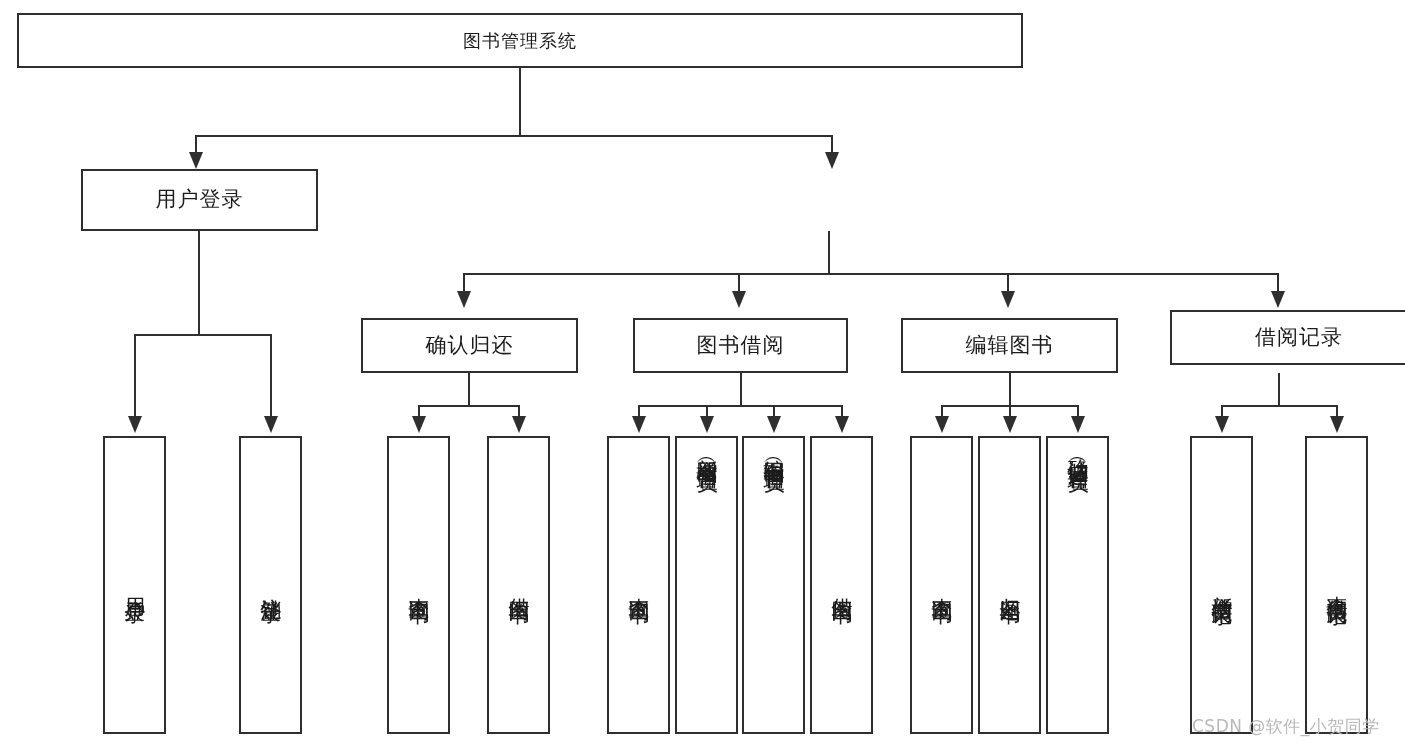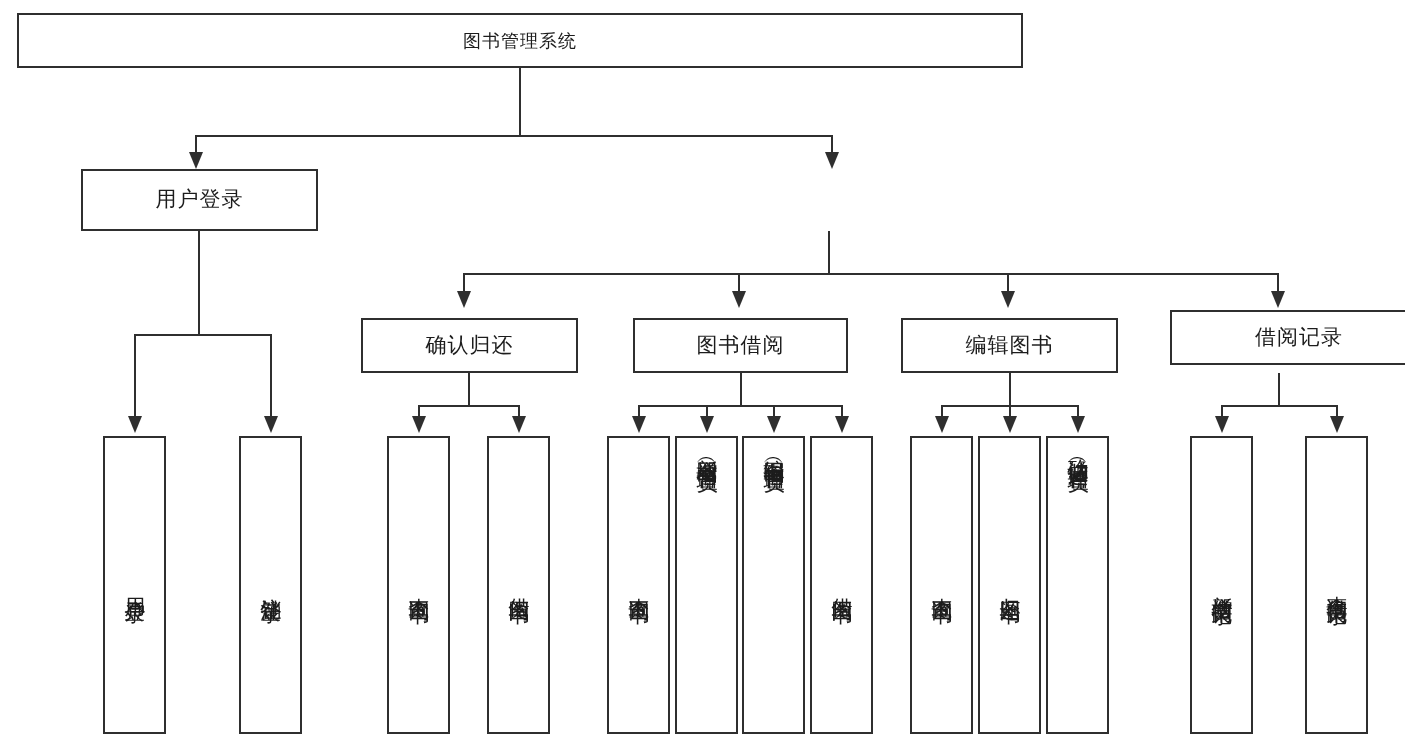--- a/index.html
+++ b/index.html
@@ -240,14 +240,15 @@
     <span class="leaf-inner">
         <span class="vlabel">新增借阅记录</span>
       </span>
   </div>
   <div class="node leaf" style="left:1305px; top:436px; width:63px; height:298px;">
     <span class="leaf-inner">
         <span class="vlabel">查询借阅记录</span>
       </span>
   </div>
 
+  <div id="watermark" style="left:1192px; top:715px;">CSDN @软件_小贺同学</div>
 
 </div>
 
 </body></html>

